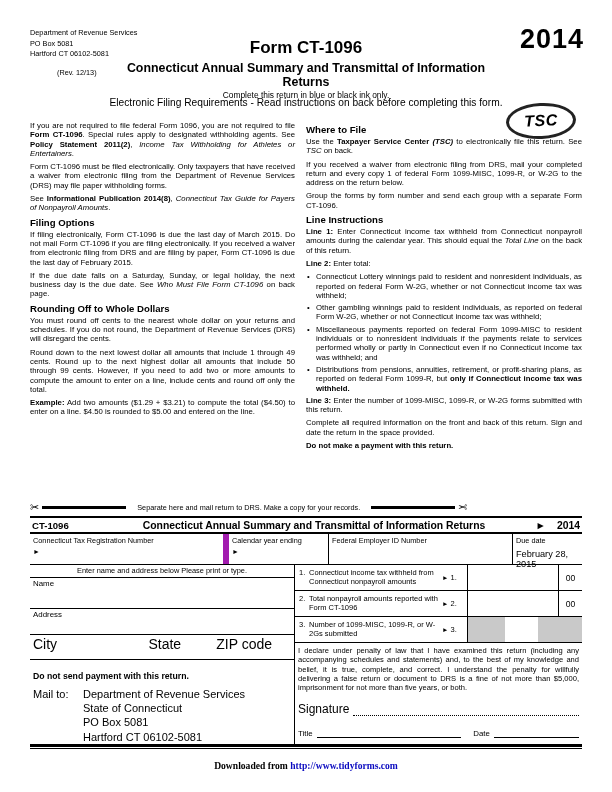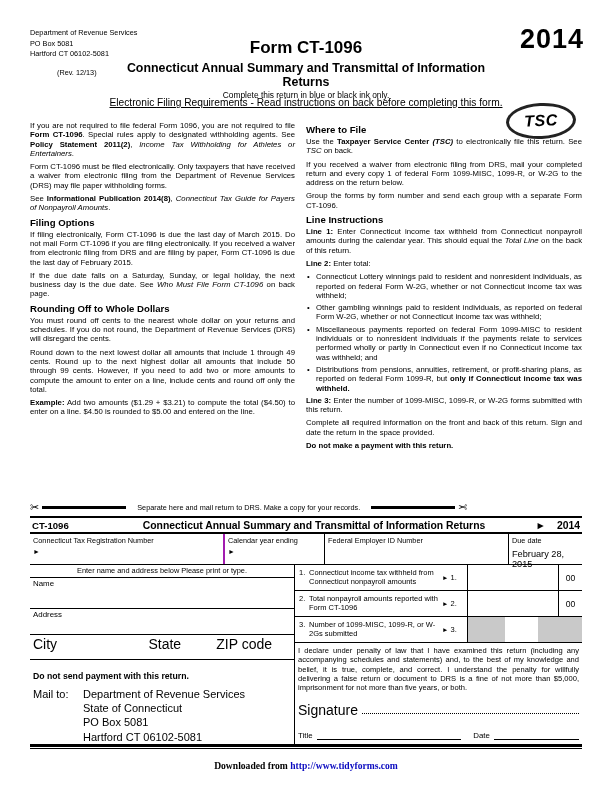--- a/index.html
+++ b/index.html
@@ -8,21 +8,21 @@
   .b{font-weight:bold;} .i{font-style:italic;} .bi{font-weight:bold;font-style:italic;}
 
   
   .hdr-agency{position:absolute;left:30px;top:28px;font-size:7.3px;line-height:1.45;}
   .hdr-rev{position:absolute;left:30px;top:68px;font-size:7.3px;padding-left:27px;}
   .hdr-year{position:absolute;right:28px;top:24px;font-size:27px;font-weight:bold;letter-spacing:1px;}
   .hdr-center{position:absolute;left:110px;right:110px;top:38px;text-align:center;}
   .hdr-title{font-size:17px;font-weight:bold;}
   .hdr-sub{font-size:12.4px;font-weight:bold;margin-top:3px;}
   .hdr-ink{font-size:8.4px;margin-top:1px;}
-  .efile{position:absolute;left:0;right:0;top:97px;text-align:center;font-size:10.2px;text-decoration:underline;}
+  .efile{position:absolute;left:0;right:0;top:97px;text-align:center;font-size:10.2px;}
   .tsc{position:absolute;right:36px;top:103px;width:64px;height:30px;border:3px solid #222;
        border-radius:50%;display:flex;align-items:center;justify-content:center;
        font-weight:bold;font-style:italic;font-size:16px;transform:rotate(-3deg);
        letter-spacing:.5px;background:#fff;}
 
   
   .cols{position:absolute;left:30px;top:121px;width:552px;display:flex;gap:11px;}
   .col-l{width:265px;} .col-r{width:276px;}
   h3.ins{font-size:9.6px;margin:3px 0 2px 0;font-weight:bold;}
   p.ins{font-size:7.75px;line-height:1.2;text-align:justify;margin:0 0 4px 0;}
@@ -39,21 +39,21 @@
 
   
   .form{position:absolute;left:30px;top:516px;width:552px;}
   .fbar{display:flex;align-items:center;border-top:2.6px solid #000;border-bottom:2px solid #000;padding:1.5px 2px;}
   .fbar-code{width:88px;font-weight:bold;font-size:9.6px;}
   .fbar-title{flex:1;text-align:center;font-weight:bold;font-size:10.4px;}
   .fbar-year{width:72px;text-align:right;font-weight:bold;font-size:10.4px;display:flex;justify-content:flex-end;gap:11px;}
   .ffields{display:flex;border-bottom:1.6px solid #000;}
   .ffield{padding:2px 3px;font-size:7.3px;height:26px;box-sizing:content-box;}
   .ffield .farrow{font-size:7px;margin-top:3px;}
-  .f-reg{width:187px;border-right:2px solid #a21caf;}
+  .f-reg{width:187px;border-right:6px solid #a21caf;}
   .f-fein{width:177px;border-right:1px solid #000;}
   .f-cal{width:93px;border-right:1px solid #000;}
   .f-due{flex:1;}
   .f-due .dueval{font-size:9.2px;margin-top:4px;}
   .fmain{display:flex;height:179px;}
   .fleft{width:264px;border-right:1.2px solid #000;display:flex;flex-direction:column;}
   .fl-instr{text-align:center;font-size:7.4px;padding:1px 0 2px;border-bottom:1px solid #000;}
   .fl-name{height:34px;border-bottom:1px solid #000;padding:1px 3px;font-size:7.9px;}
   .fl-addr{height:28px;border-bottom:1px solid #000;padding:1px 3px;font-size:7.9px;}
   .fl-city{height:27px;border-bottom:1px solid #000;padding:1px 3px;font-size:14px;display:flex;}
@@ -66,21 +66,21 @@
   .fnl{flex:1;display:flex;padding:3px 0 0 4px;}
   .fnum{width:10px;flex:none;}
   .flab{flex:1;padding-right:2px;line-height:1.25;}
   .fref{width:25px;align-self:center;white-space:nowrap;flex:none;}
   .fref .ar{font-size:6.5px;}
   .famount{width:90px;border-left:1px solid #000;flex:none;}
   .fcents{width:23px;border-left:1px solid #000;flex:none;display:flex;align-items:center;justify-content:center;font-size:8.6px;}
   .fshade{width:114px;border-left:1px solid #000;flex:none;display:flex;}
   .fshade .g{background:#c9c9c9;} .fshade .g1{flex:1.1;} .fshade .w{flex:1;background:#fff;} .fshade .g2{flex:1.3;}
   .decl{font-size:7.55px;line-height:1.24;text-align:justify;padding:3px 3px 0;}
-  .sigrow{display:flex;align-items:flex-start;padding:9px 3px 0;font-size:14px;}
+  .sigrow{display:flex;align-items:flex-end;padding:9px 3px 0;font-size:12px;}
   .sigline{flex:1;border-bottom:1.6px dotted #000;height:11px;margin-left:4px;}
   .tdrow{display:flex;align-items:flex-end;padding:10px 3px 4px;font-size:7.9px;justify-content:center;}
   .tline{flex:1.7;border-bottom:1px solid #000;height:11px;margin-left:4px;}
   .dlab{margin-left:12px;}
   .dline{flex:1;border-bottom:1px solid #000;height:11px;margin-left:4px;}
   .fbot1{height:2.6px;background:#000;}
   .fbot2{height:1px;background:#000;margin-top:1.5px;}
 
   
   .footer{position:absolute;left:0;right:0;top:760px;text-align:center;

